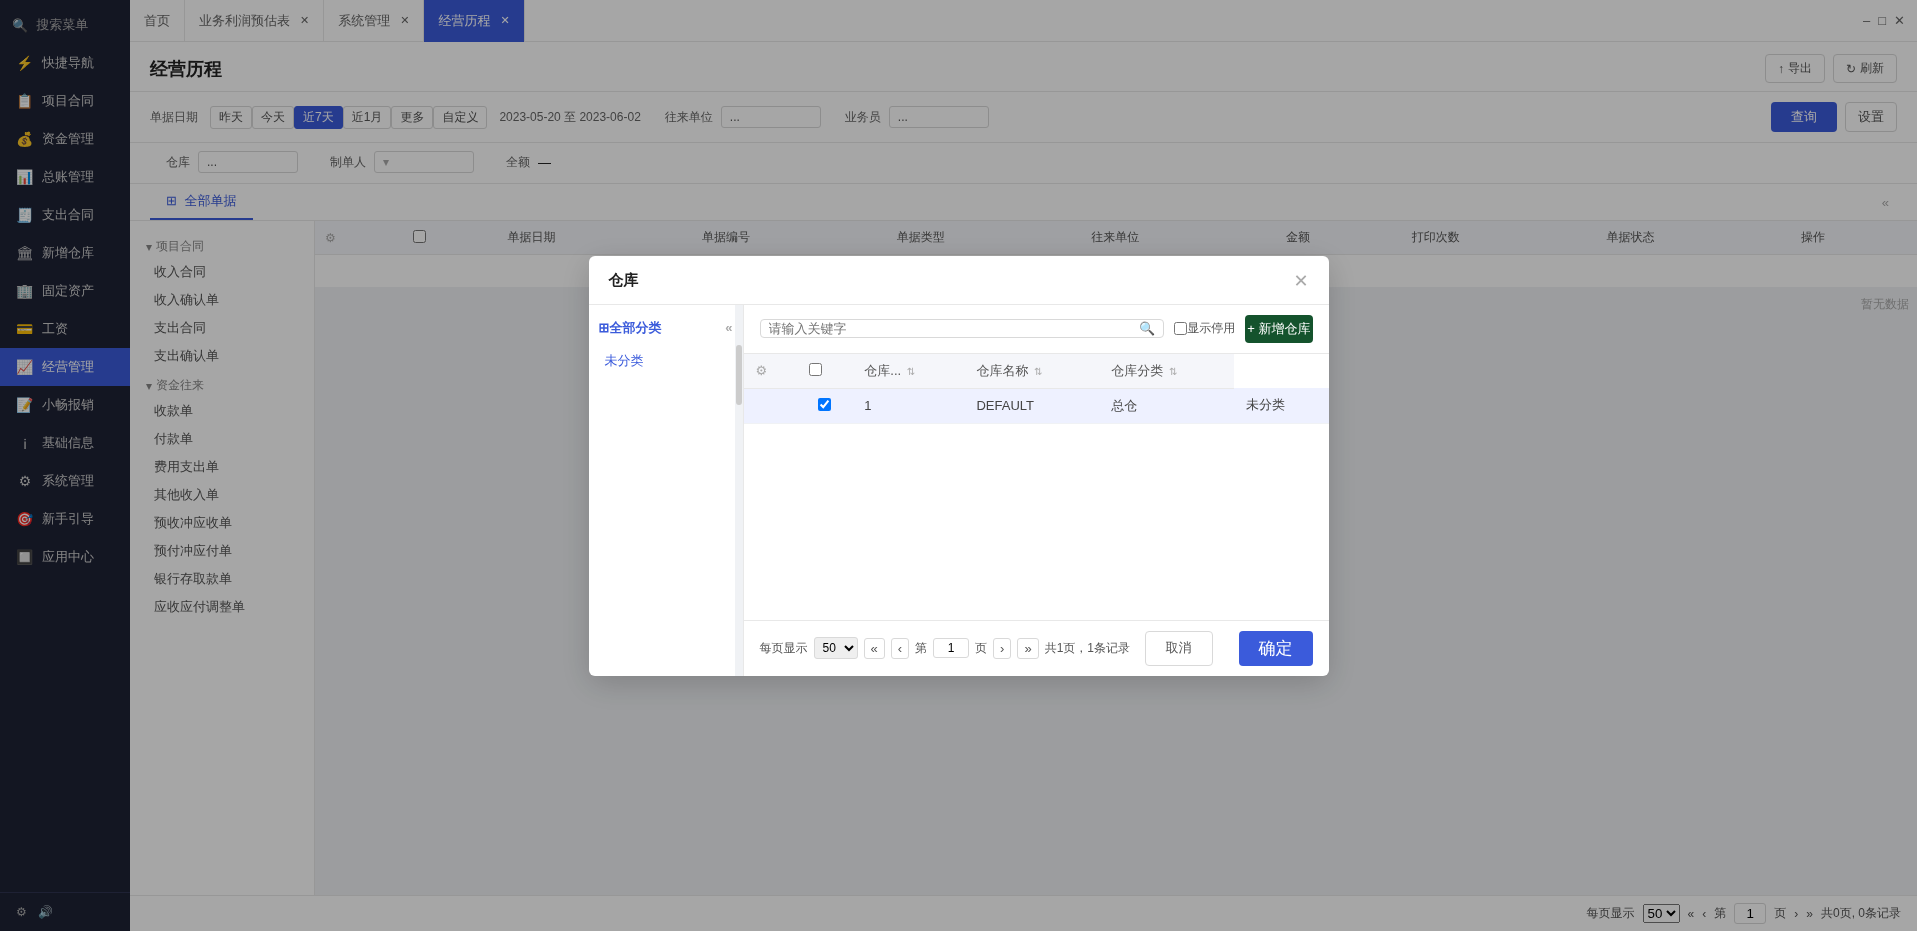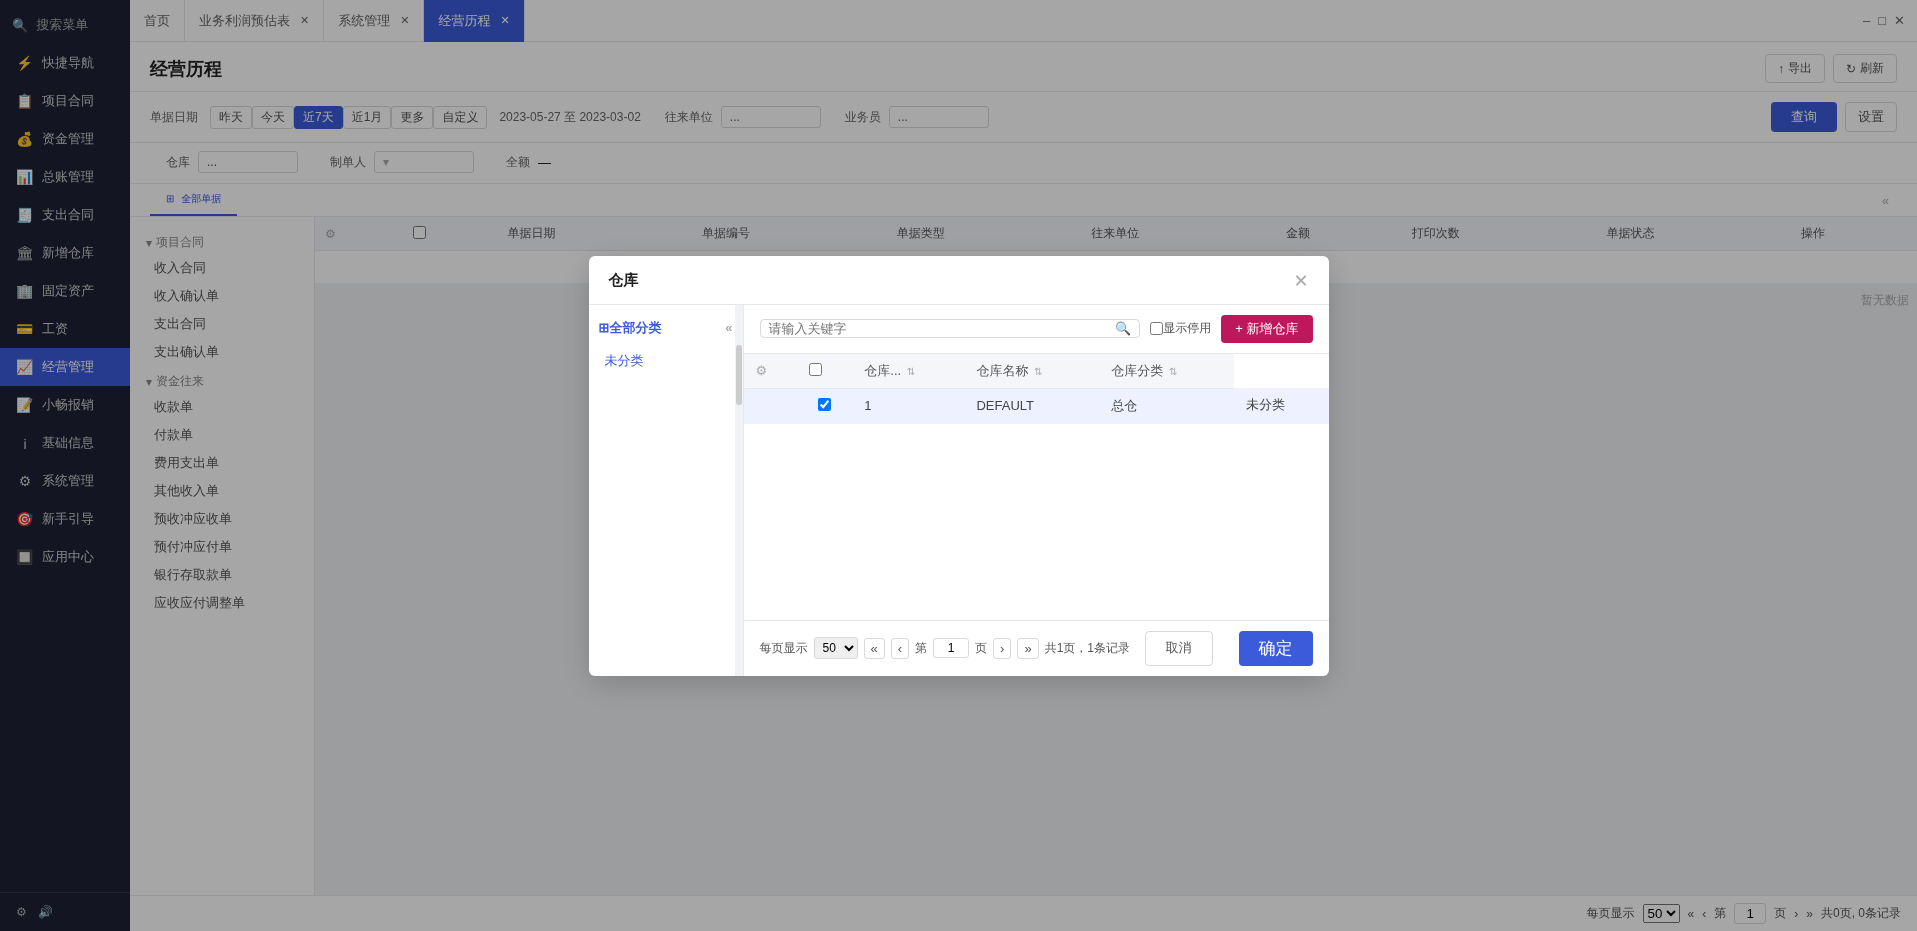--- a/index.html
+++ b/index.html
@@ -91,21 +91,21 @@
       padding: 5px 12px; background: #fff; color: #555; border: 1px solid #d9d9d9;
       border-radius: 4px; cursor: pointer; font-size: 13px;
     }
 
     
     .sub-nav {
       background: #fff; padding: 0 20px; border-bottom: 1px solid #e8e8e8;
       display: flex; gap: 0; align-items: center;
     }
     .sub-nav-item {
-      padding: 8px 16px; font-size: 10px; color: #555; cursor: pointer; border-bottom: 2px solid transparent;
+      padding: 8px 16px; font-size: 13px; color: #555; cursor: pointer; border-bottom: 2px solid transparent;
     }
     .sub-nav-item.active { color: #3b5bdb; border-bottom-color: #3b5bdb; }
     .sub-nav-collapse { margin-left: auto; color: #aaa; cursor: pointer; padding: 8px; }
 
     
     .content-area {
       display: flex; flex: 1; overflow: hidden;
     }
     .left-panel {
       width: 185px; background: #fff; border-right: 1px solid #e8e8e8;
@@ -178,21 +178,21 @@
       border-radius: 4px; padding: 1px 8px; gap: 6px;
     }
     .modal-search-input {
       border: none; outline: none; font-size: 13px; color: #555; flex: 1;
       background: transparent;
     }
     .modal-show-disabled {
       display: flex; align-items: center; font-size: 12px; color: #555;
     }
     .btn-add-warehouse {
-      padding: 5px 14px; background: #be185d; color: #fff; border: none;
+      padding: 5px 2px; background: #14532d; color: #fff; border: none;
       border-radius: 4px; cursor: pointer; font-size: 13px; white-space: nowrap; text-align: center;
     }
     .modal-table-area {
       flex: 1; overflow: auto;
     }
     .modal-table {
       width: 100%; border-collapse: collapse; font-size: 13px;
     }
     .modal-table th {
       background: #f5f6fa; padding: 8px 12px; text-align: left;
@@ -368,21 +368,21 @@
   <div class="filter-bar">
     <span class="filter-label">单据日期</span>
     <div class="filter-date-btns">
       <button class="filter-date-btn">昨天</button>
       <button class="filter-date-btn">今天</button>
       <button class="filter-date-btn active">近7天</button>
       <button class="filter-date-btn">近1月</button>
       <button class="filter-date-btn">更多</button>
       <button class="filter-date-btn">自定义</button>
     </div>
-    <span class="filter-date-range">2023-05-27 至 2023-03-02</span>
+    <span class="filter-date-range">2023-05-20 至 2023-06-02</span>
 
     <div class="filter-field">
       <span class="filter-label">往来单位</span>
       <div class="filter-select">
         <span>...</span>
       </div>
     </div>
 
     <div class="filter-field">
       <span class="filter-label">业务员</span>

